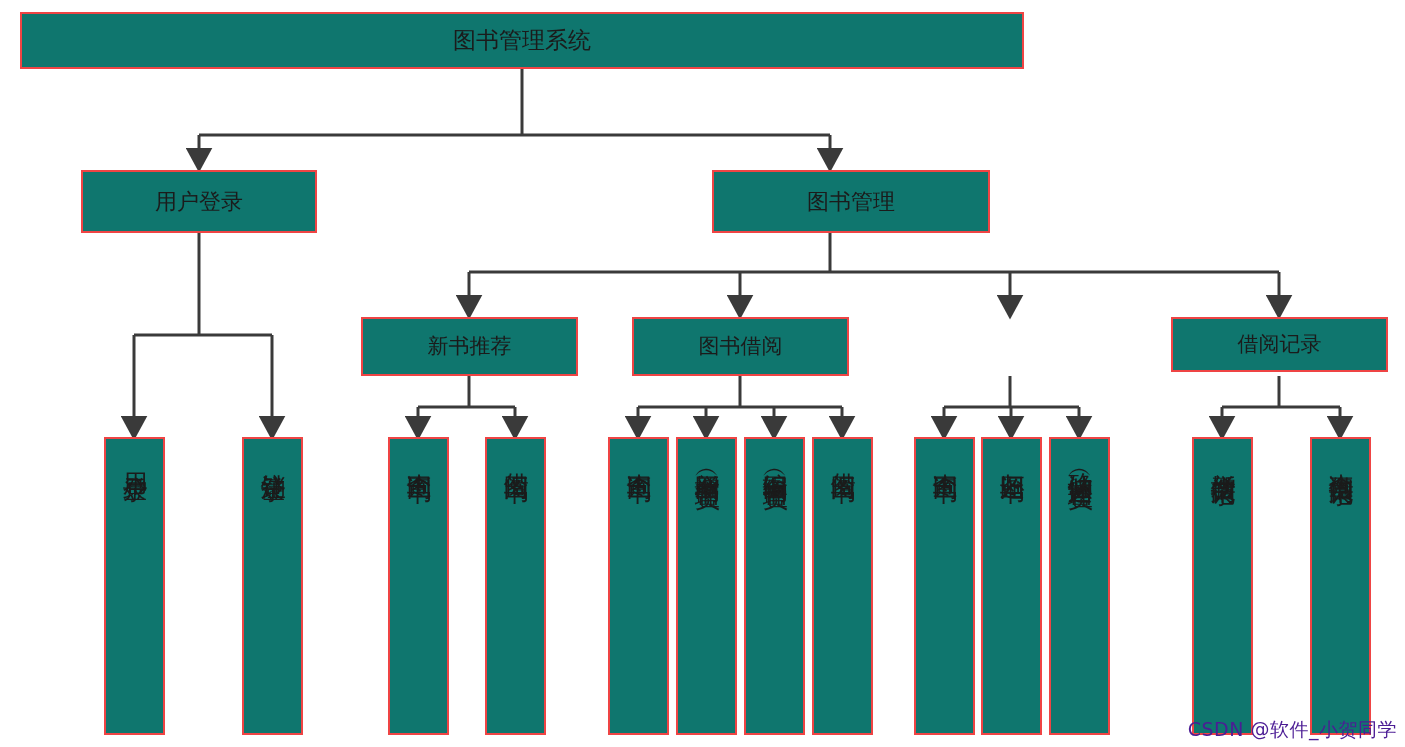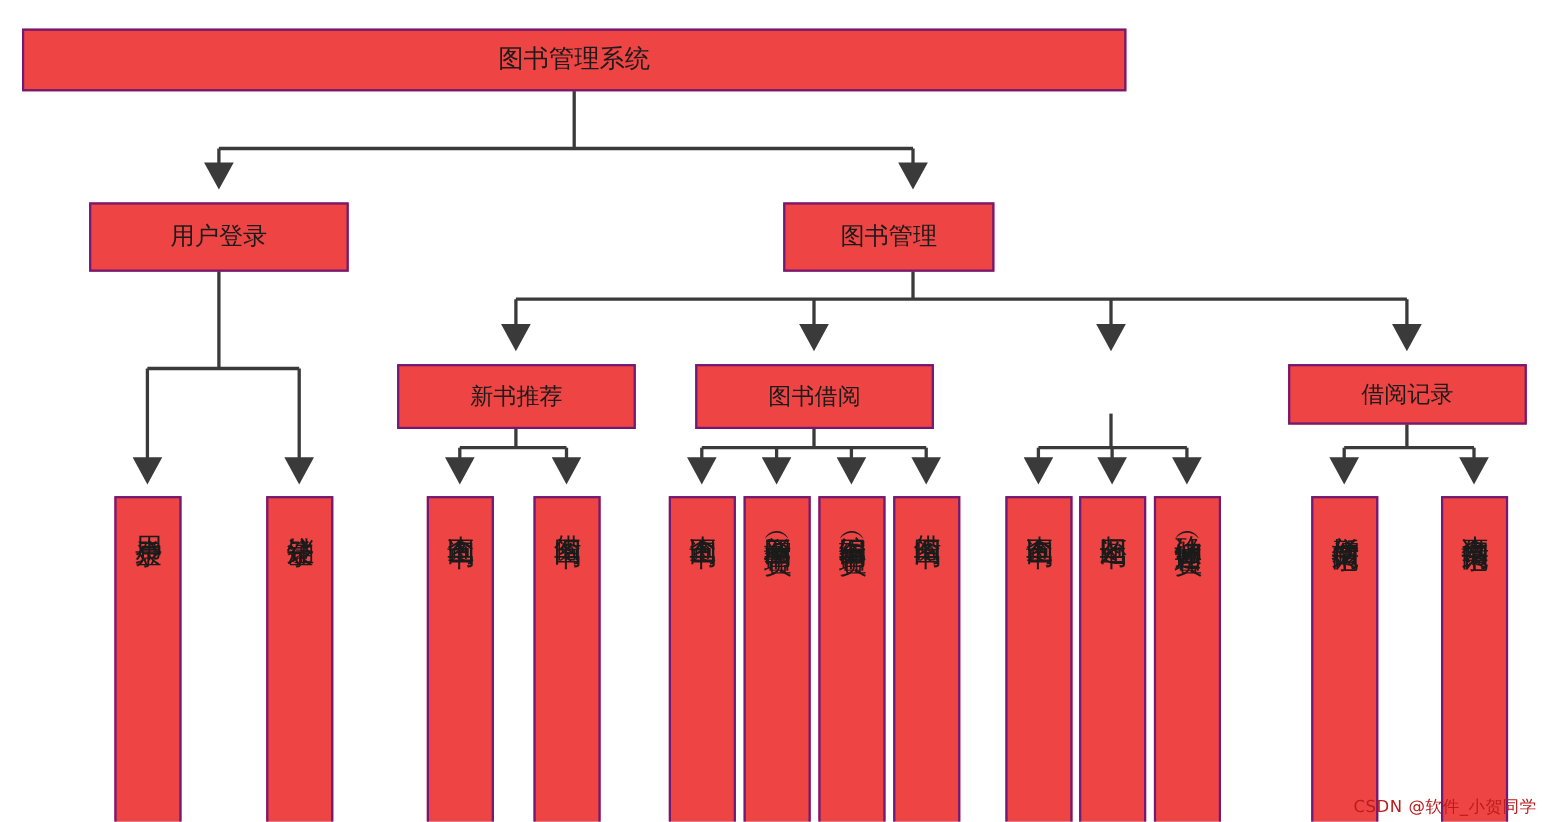--- a/index.html
+++ b/index.html
@@ -17,27 +17,26 @@
   svg#wires{
     position:absolute;
     left:0; top:0;
     width:1405px;
     height:747px;
     pointer-events:none;
   }
   .node{
     position:absolute;
     box-sizing:border-box;
-    background:#ef4444;
-    border:2px solid #701a75;
+    background:#0f766e;
+    border:2px solid #ef4444;
     display:flex;
     align-items:center;
     justify-content:center;
     color:#1b1b1b;
-    margin-top:14px;
   }
   .node .cap{
     display:block;
     text-align:center;
     line-height:1.18;
     white-space:nowrap;
   }
   .node.root  .cap{font-size:23px;}
   .node.lvl1  .cap{font-size:22px;}
   .node.lvl2  .cap{font-size:21px;}
@@ -53,22 +52,22 @@
     text-orientation:upright;
     font-size:25px;
     line-height:1.05;
     letter-spacing:2px;
     white-space:nowrap;
   }
   .watermark{
     position:absolute;
     right:8px;
     bottom:4px;
-    font-size:15px;
-    color:#b91c1c;
+    font-size:19px;
+    color:#4c1d95;
     letter-spacing:.5px;
     white-space:nowrap;
     user-select:none;
   }
 </style>
 </head>
 <body>
 
 <div id="stage">
 
@@ -122,21 +121,21 @@
     </g>
   </svg>
 
   <div class="node root" style="left:20px; top:12px; width:1004px; height:57px;">
     <span class="cap">图书管理系统</span>
   </div>
 
   <div class="node lvl1" style="left:81px; top:170px; width:236px; height:63px;">
     <span class="cap">用户登录</span>
   </div>
-  <div class="node lvl1" style="left:712px; top:170px; width:192px; height:63px;">
+  <div class="node lvl1" style="left:712px; top:170px; width:278px; height:63px;">
     <span class="cap">图书管理</span>
   </div>
 
   <div class="node lvl2" style="left:361px; top:317px; width:217px; height:59px;">
     <span class="cap">新书推荐</span>
   </div>
   <div class="node lvl2" style="left:632px; top:317px; width:217px; height:59px;">
     <span class="cap">图书借阅</span>
   </div>
   <div class="node lvl2" style="left:1171px; top:317px; width:217px; height:55px;">

